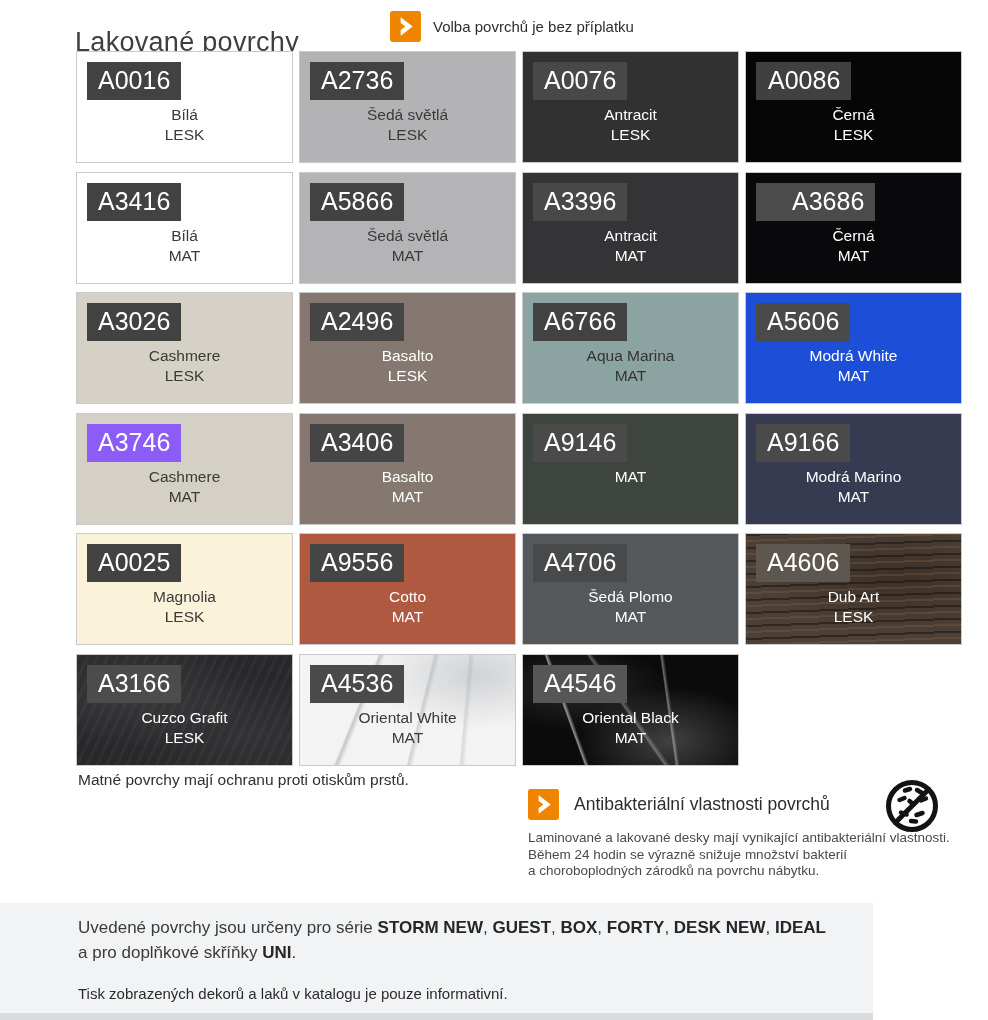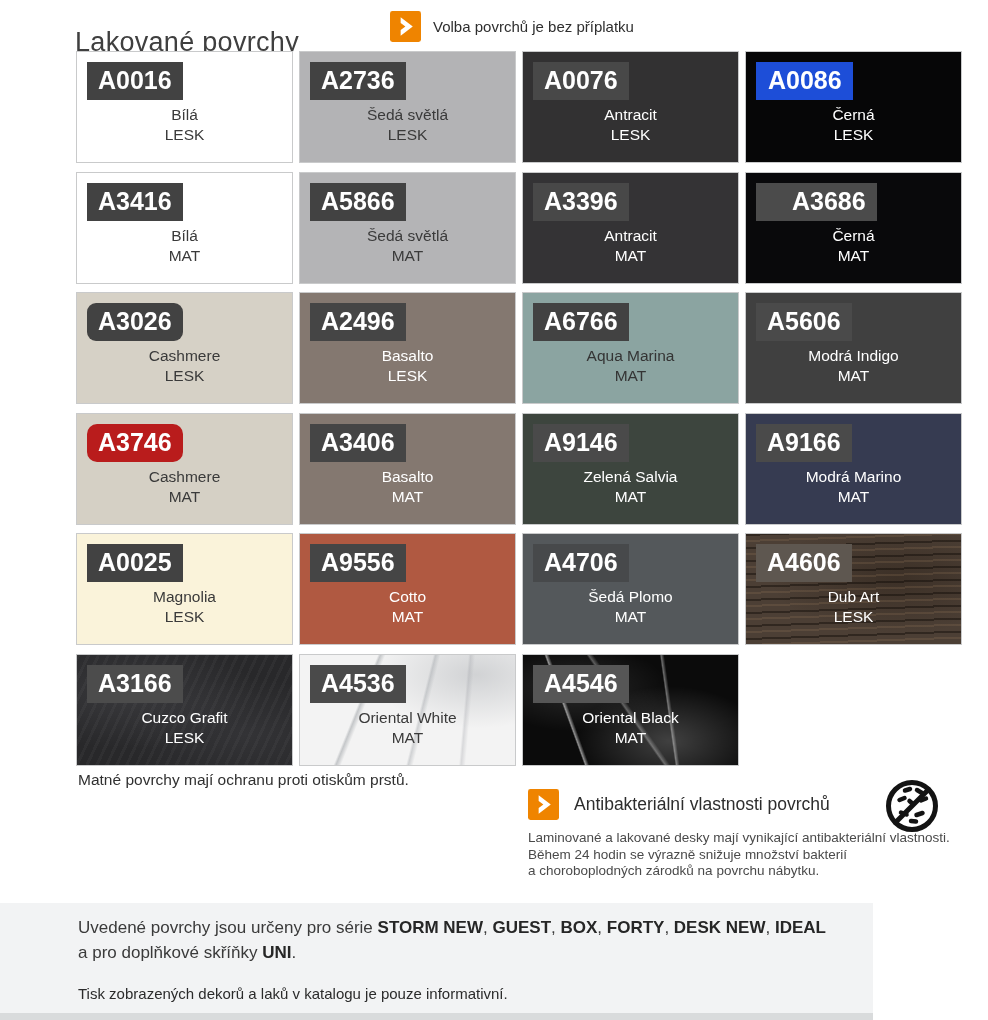--- a/index.html
+++ b/index.html
@@ -18,21 +18,21 @@
   .top-note-label { font-size:15px; color:#2e2e2e; }
 
   .swatch-grid {
     position:absolute; left:76px; top:51px; width:886px;
     display:grid; grid-template-columns:repeat(4, 217px);
     column-gap:6px; row-gap:8.5px; grid-auto-rows:112px;
   }
   .swatch { position:relative; border:1px solid #c9cacb; box-sizing:border-box; overflow:hidden; }
   .code-badge {
     position:absolute; left:10px; top:10px; color:#ffffff;
-    font-size:25px; line-height:1; padding:6px 11px 7px; white-space:nowrap;font-weight:bold;
+    font-size:25px; line-height:1; padding:6px 11px 7px; white-space:nowrap;
   }
   .labels { position:absolute; top:53px; left:0; right:0; text-align:center; font-size:15.5px; line-height:20px; }
 
   
   .texture-wood {
     background-image:
       repeating-linear-gradient(178deg, rgba(15,10,6,.45) 0px, rgba(15,10,6,.45) 2px, transparent 2px, transparent 6px, rgba(160,128,95,.20) 6px, rgba(160,128,95,.20) 8px, transparent 8px, transparent 13px),
       radial-gradient(ellipse at 70% 40%, rgba(30,20,12,.35), transparent 60%);
   }
   .texture-grafit {
@@ -103,21 +103,21 @@
     </div>
   </div>
     <div class="swatch" style="background-color: rgb(50, 49, 50); color: rgb(255, 255, 255);">
     <span class="code-badge" style="background-color: rgb(72, 72, 72);">A0076</span>
     <div class="labels">
       <div>Antracit</div>
       <div>LESK</div>
     </div>
   </div>
     <div class="swatch" style="background-color: rgb(6, 6, 7); color: rgb(255, 255, 255);">
-    <span class="code-badge" style="background-color: #1d4ed8; padding-left: 12px;">A0086</span>
+    <span class="code-badge" style="background-color: #404040; padding-left: 12px;">A0086</span>
     <div class="labels">
       <div>Černá</div>
       <div>LESK</div>
     </div>
   </div>
     <div class="swatch" style="background-color: rgb(255, 255, 255); color: rgb(58, 58, 58);">
     <span class="code-badge" style="background-color: rgb(66, 66, 66);">A3416</span>
     <div class="labels">
       <div>Bílá</div>
       <div>MAT</div>
@@ -138,65 +138,64 @@
     </div>
   </div>
     <div class="swatch" style="background-color: rgb(9, 9, 11); color: rgb(255, 255, 255);">
     <span class="code-badge" style="background-color: rgb(75, 75, 75); padding-left: 36px;">A3686</span>
     <div class="labels">
       <div>Černá</div>
       <div>MAT</div>
     </div>
   </div>
     <div class="swatch" style="background-color: rgb(214, 209, 198); color: rgb(58, 58, 58);">
-    <span class="code-badge" style="background-color: rgb(66, 66, 66); border-radius: 9px;">A3026</span>
+    <span class="code-badge" style="background-color: rgb(66, 66, 66);">A3026</span>
     <div class="labels">
       <div>Cashmere</div>
       <div>LESK</div>
     </div>
   </div>
     <div class="swatch" style="background-color: rgb(132, 120, 112); color: rgb(255, 255, 255);">
     <span class="code-badge" style="background-color: rgb(69, 69, 69);">A2496</span>
     <div class="labels">
       <div>Basalto</div>
       <div>LESK</div>
     </div>
   </div>
     <div class="swatch" style="background-color: rgb(139, 164, 161); color: rgb(52, 52, 52);">
     <span class="code-badge" style="background-color: rgb(66, 66, 66);">A6766</span>
     <div class="labels">
       <div>Aqua Marina</div>
       <div>MAT</div>
     </div>
   </div>
-    <div class="swatch" style="background-color: #404040; color: rgb(255, 255, 255); padding-left: 40px;">
+    <div class="swatch" style="background-color: #1d4ed8; color: rgb(255, 255, 255); padding-left: 40px;">
     <span class="code-badge" style="background-color: rgb(74, 74, 74);">A5606</span>
     <div class="labels">
-      <div>Modrá Indigo</div>
+      <div>Modrá White</div>
       <div>MAT</div>
     </div>
   </div>
     <div class="swatch" style="background-color: rgb(213, 208, 197); color: rgb(58, 58, 58);">
-    <span class="code-badge" style="background-color: #b91c1c; border-radius: 10px;">A3746</span>
+    <span class="code-badge" style="background-color: #8b5cf6;">A3746</span>
     <div class="labels">
       <div>Cashmere</div>
       <div>MAT</div>
     </div>
   </div>
     <div class="swatch" style="background-color: rgb(132, 120, 112); color: rgb(255, 255, 255);">
     <span class="code-badge" style="background-color: rgb(69, 69, 69);">A3406</span>
     <div class="labels">
       <div>Basalto</div>
       <div>MAT</div>
     </div>
   </div>
     <div class="swatch" style="background-color: rgb(61, 69, 62); color: rgb(255, 255, 255);">
     <span class="code-badge" style="background-color: rgb(74, 74, 74);">A9146</span>
     <div class="labels">
-      <div>Zelená Salvia</div>
       <div>MAT</div>
     </div>
   </div>
     <div class="swatch" style="background-color: rgb(54, 59, 81); color: rgb(255, 255, 255);">
     <span class="code-badge" style="background-color: rgb(74, 74, 74);">A9166</span>
     <div class="labels">
       <div>Modrá Marino</div>
       <div>MAT</div>
     </div>
   </div>

